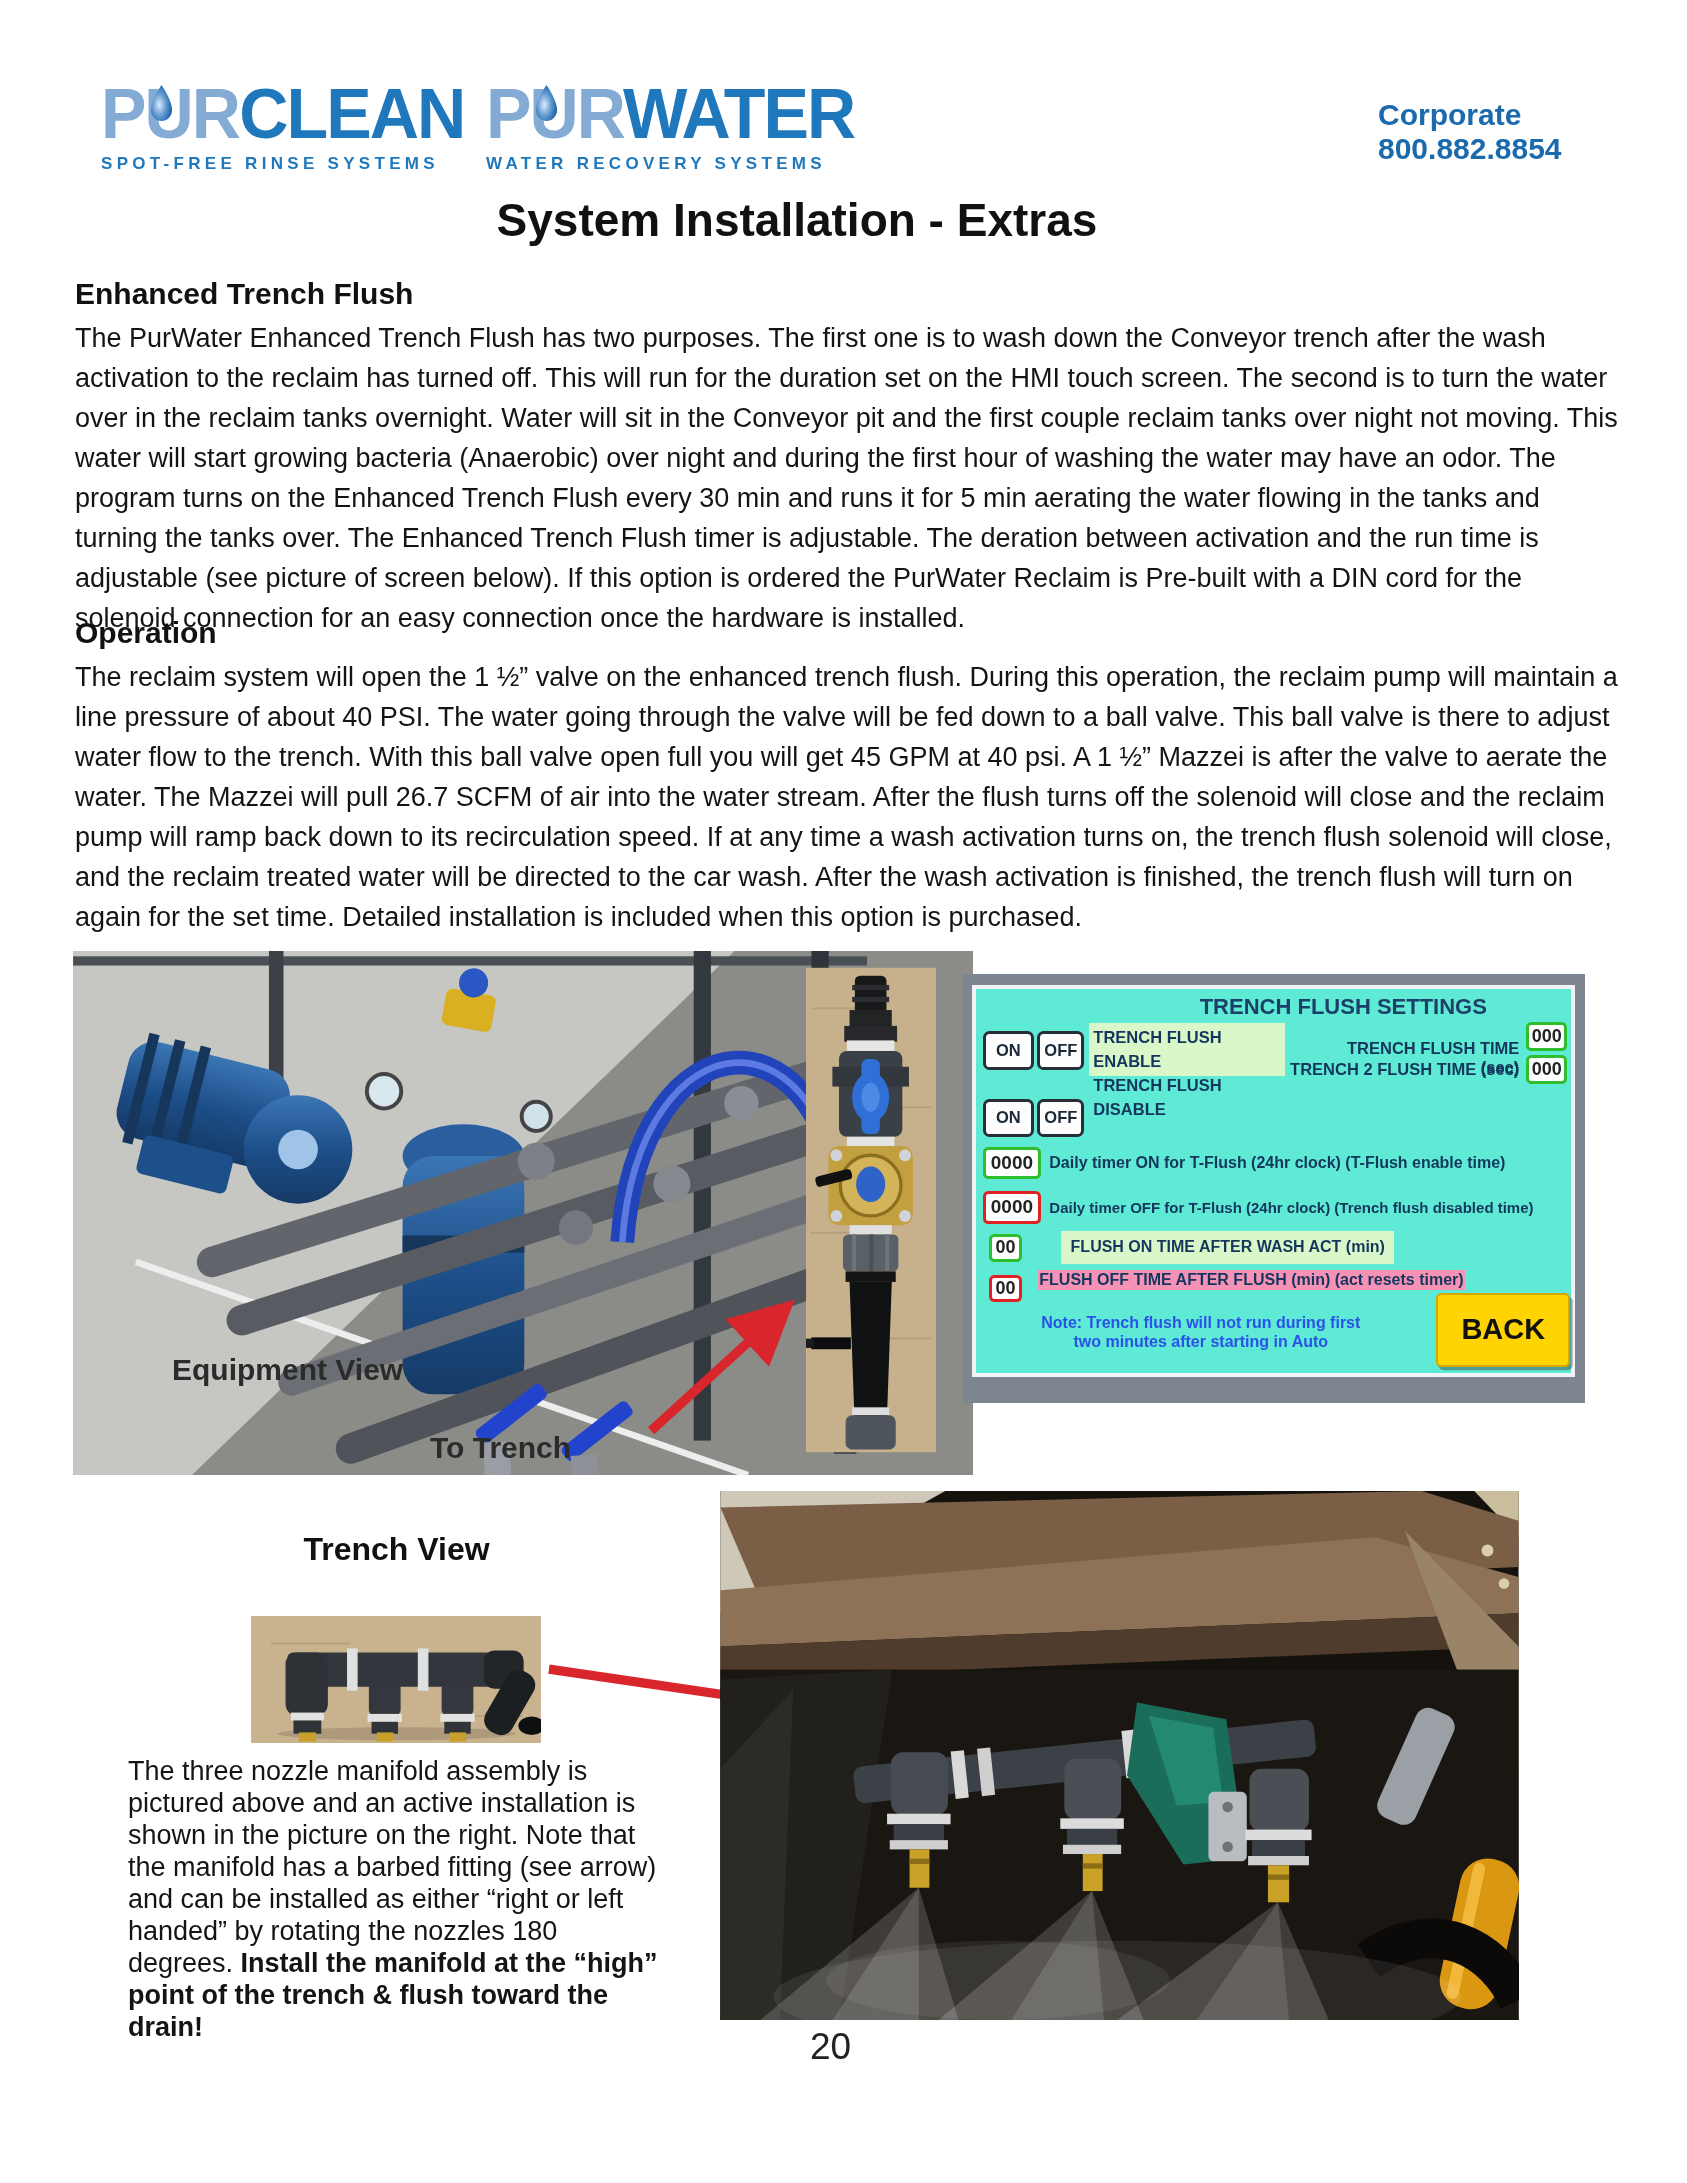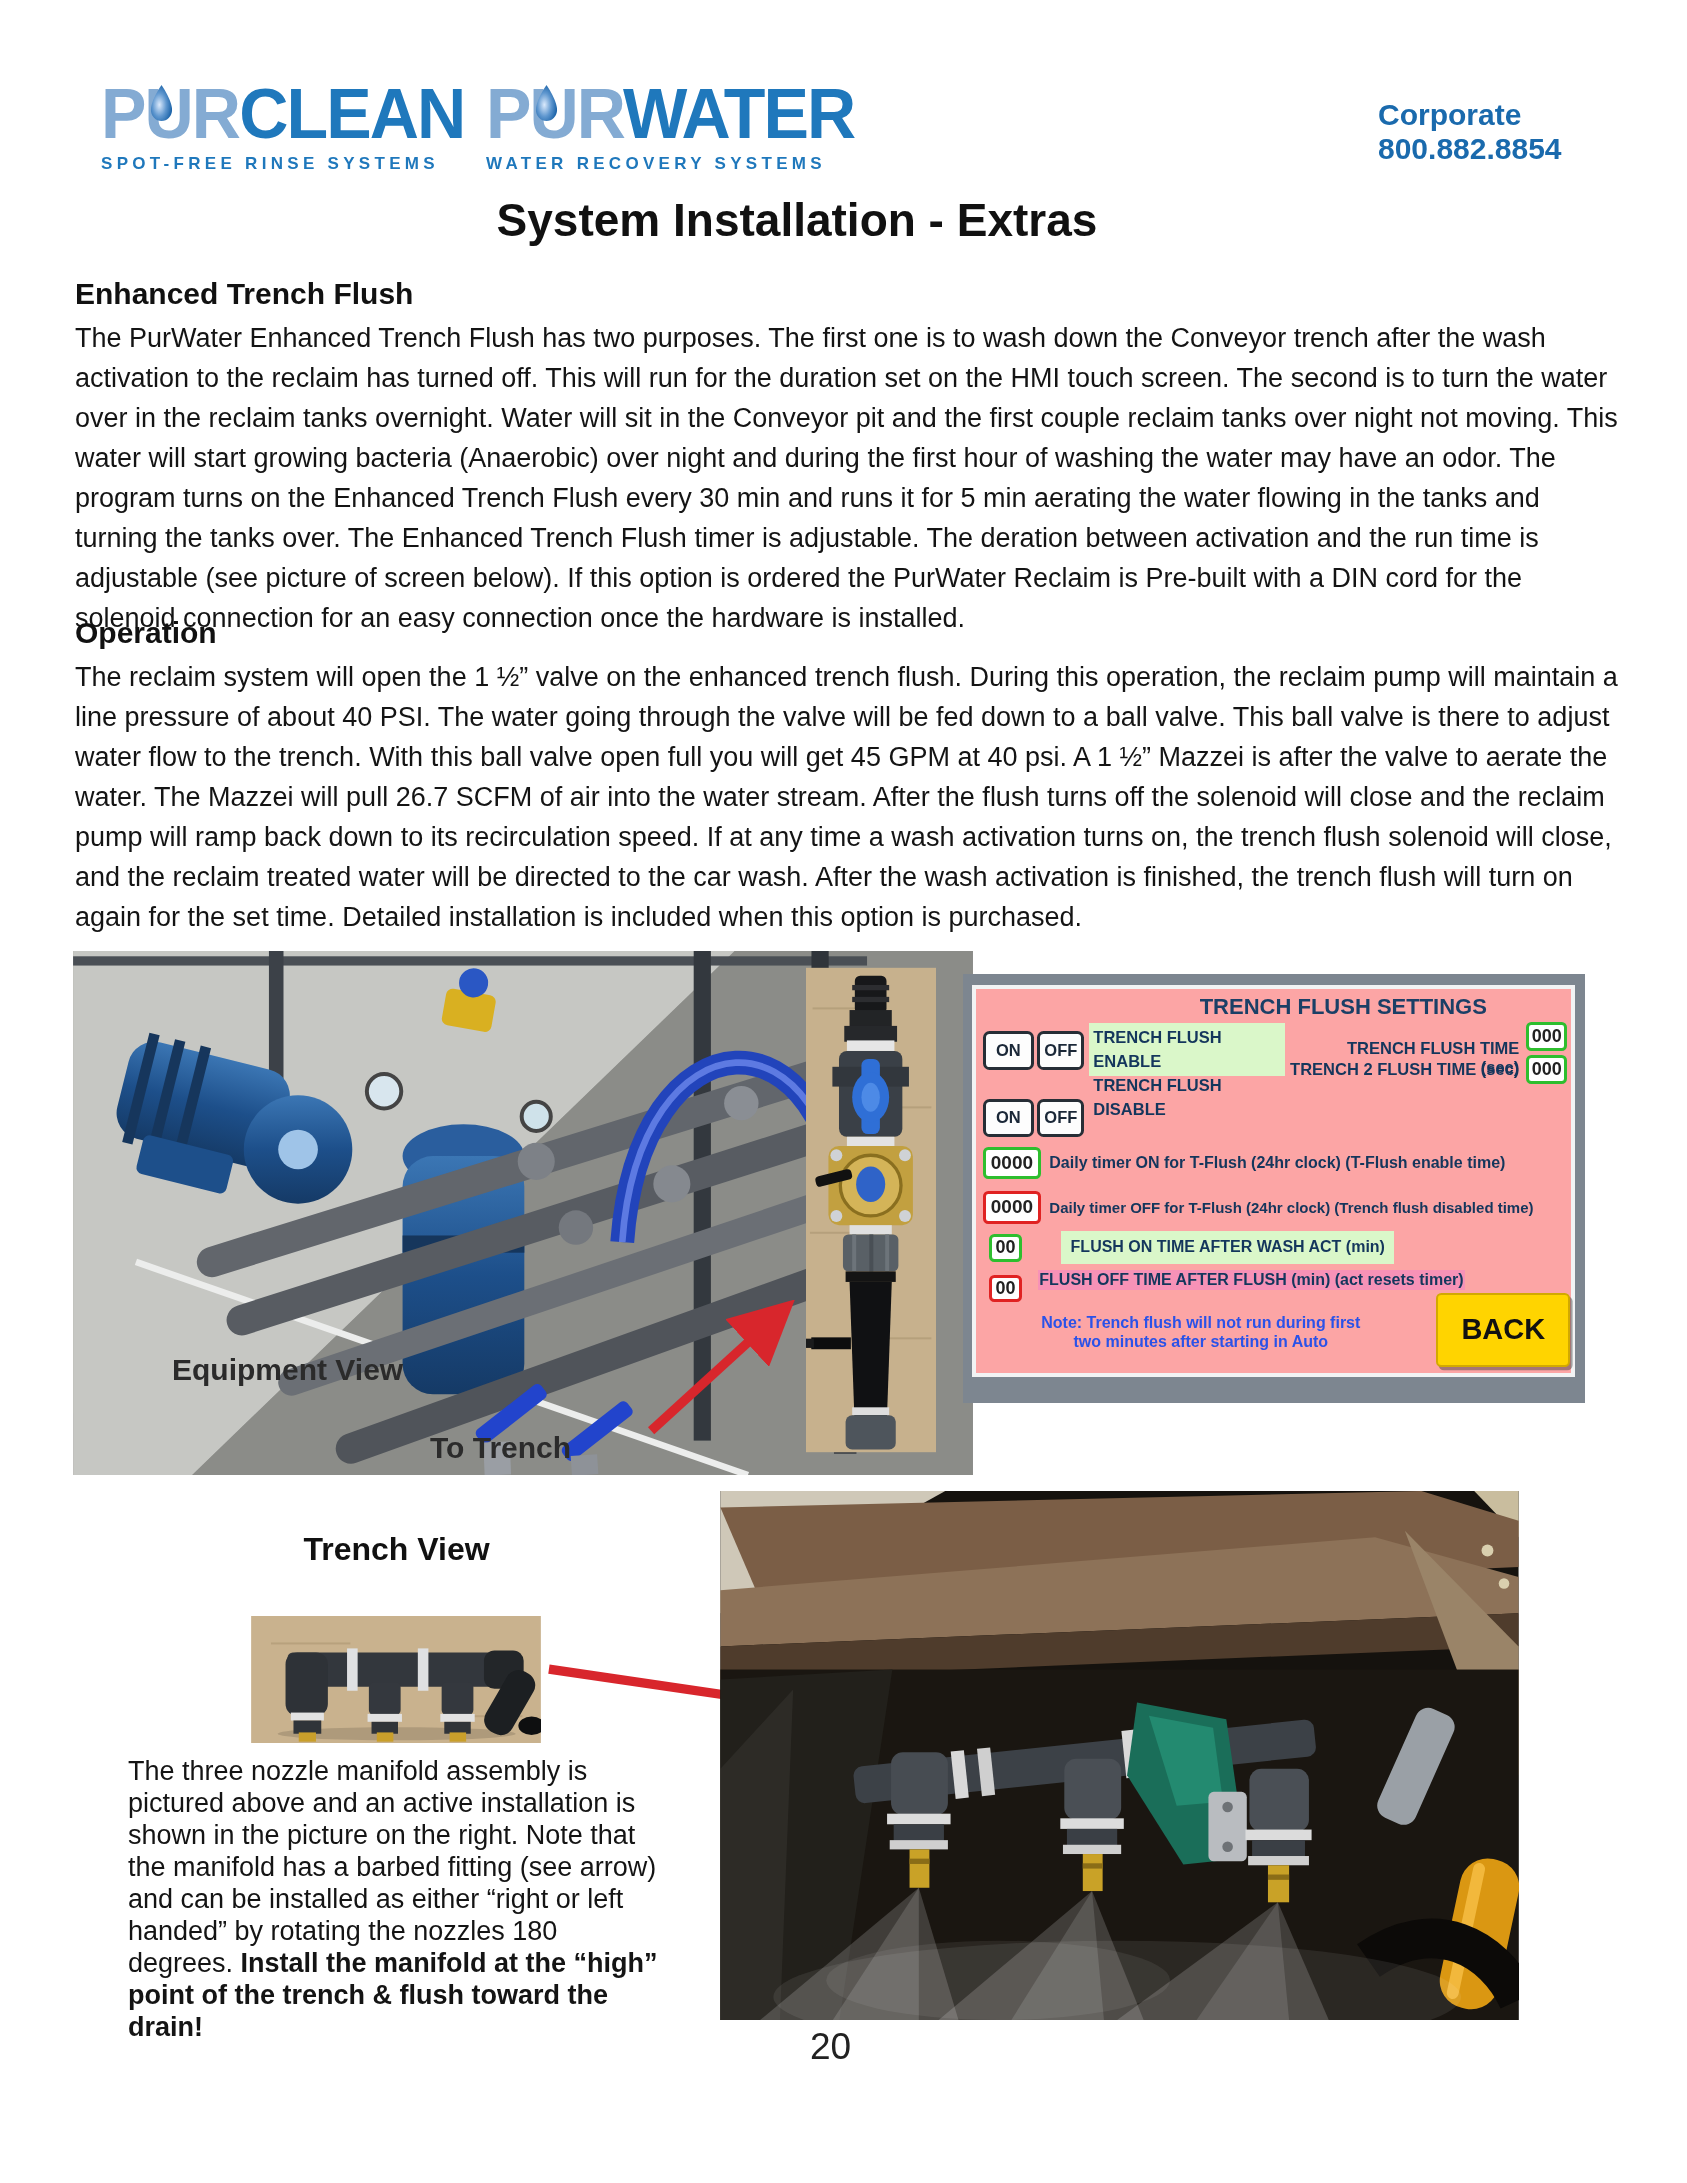--- a/index.html
+++ b/index.html
@@ -30,21 +30,21 @@
   
   .equip-fig{position:absolute;left:73px;top:951px;width:900px;height:524px;background:#aaaba7;}
   .equip-label{position:absolute;font-weight:bold;font-size:30px;color:#2b2b2b;}
   .equip-label.view{left:99px;top:402px;}
   .equip-label.trench{left:357px;top:480px;}
   .injector-photo{position:absolute;left:733px;top:16px;width:130px;height:486px;}
   .arrow1{position:absolute;left:566px;top:349px;width:159px;height:142px;}
   
   .hmi-fig{position:absolute;left:963px;top:974px;width:622px;height:429px;background:#7d8690;}
   .hmi-panel{position:absolute;left:9.3px;top:10.6px;width:603px;height:392px;box-sizing:border-box;
-             background:#fca5a5;border:4.6px solid #f2f3f4;}
+             background:#5eead4;border:4.6px solid #f2f3f4;}
   .hmi-panel *{box-sizing:border-box;}
   .hmi-title{position:absolute;left:218px;top:5.3px;width:298px;text-align:center;
              font-weight:bold;font-size:22px;color:#1b3f66;}
   .hmi-btn{position:absolute;display:flex;align-items:center;justify-content:center;
            background:#fdfdfd;border:3.3px solid #272e36;border-radius:6.6px;
            font-weight:bold;font-size:16.5px;color:#1b2838;}
   .hmi-on1{left:6.6px;top:42px;width:51px;height:39px;}
   .hmi-off1{left:61px;top:42px;width:47px;height:39px;}
   .hmi-on2{left:6.6px;top:110px;width:51px;height:38px;}
   .hmi-off2{left:61px;top:110px;width:47px;height:38px;}

